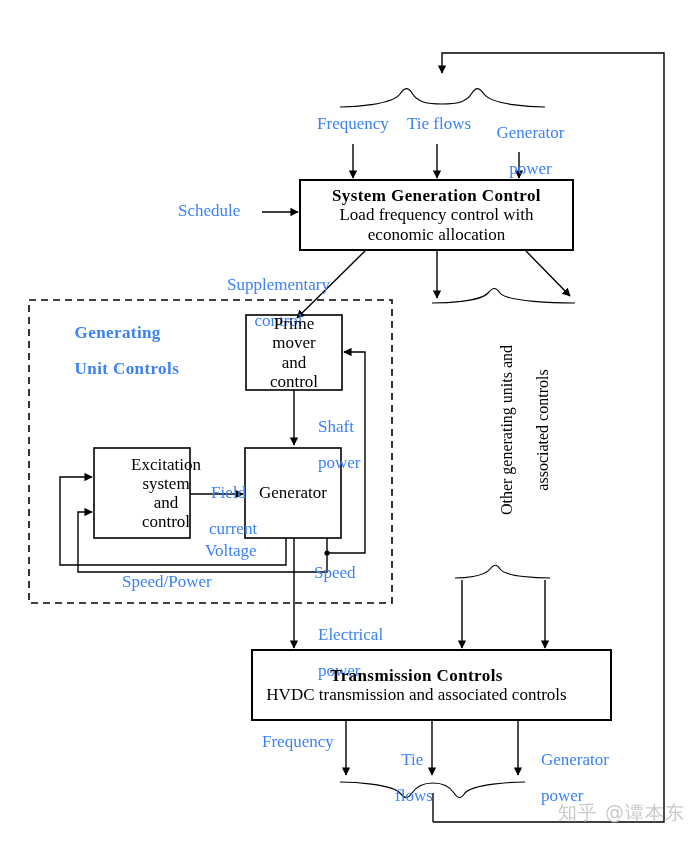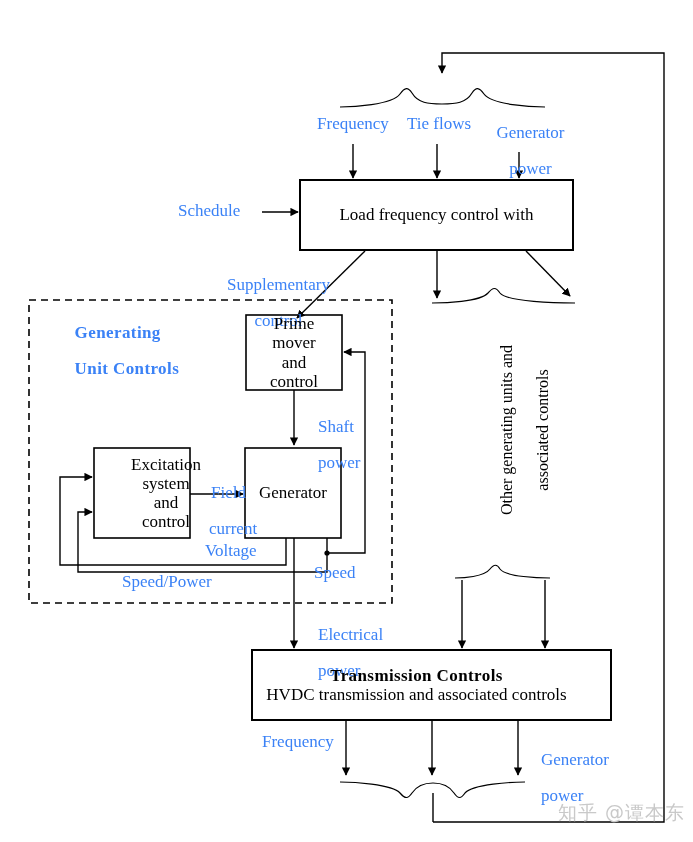--- a/index.html
+++ b/index.html
@@ -162,21 +162,23 @@
   <div class="lbl c" style="left:308px; top:115px; width:90px;">Frequency</div>
   <div class="lbl c" style="left:396px; top:115px; width:86px;">Tie flows</div>
   <div class="lbl c" style="left:476px; top:106px; width:92px;">
     <span>Generator</span><br>
     <span>power</span>
   </div>
 
   <div class="lbl" style="left:178px; top:202px;">Schedule</div>
 
   <div class="box-txt" style="left:300px; top:180px; width:273px; height:70px;">
+    <div class="bold" style="font-size:17px;">System Generation Control</div>
     <div>Load frequency control with</div>
+    <div>economic allocation</div>
   </div>
 
   <div class="lbl c" style="left:204px; top:258px; width:132px;">
     <span>Supplementary</span><br>
     <span>control</span>
   </div>
 
   <div class="lbl bold" style="left:56px; top:306px; font-size:17px;">
     <span>Generating</span><br>
     <span>Unit Controls</span>
@@ -226,20 +228,24 @@
     <span>associated controls</span>
   </div>
 
   <div class="box-txt" style="left:252px; top:650px; width:329px; height:70px;">
     <div class="bold" style="font-size:17px;">Transmission Controls</div>
     <div>HVDC transmission and associated controls</div>
   </div>
 
   <div class="lbl" style="left:262px; top:733px;">Frequency</div>
 
+  <div class="lbl c" style="left:378px; top:733px; width:52px;">
+    <span>Tie</span><br>
+    <span>flows</span>
+  </div>
 
   <div class="lbl" style="left:524px; top:733px;">
     <span>Generator</span><br>
     <span>power</span>
   </div>
 
   <div class="wm" style="left:546px; top:800px;">知乎 @谭本东</div>
 
 </div>
 

